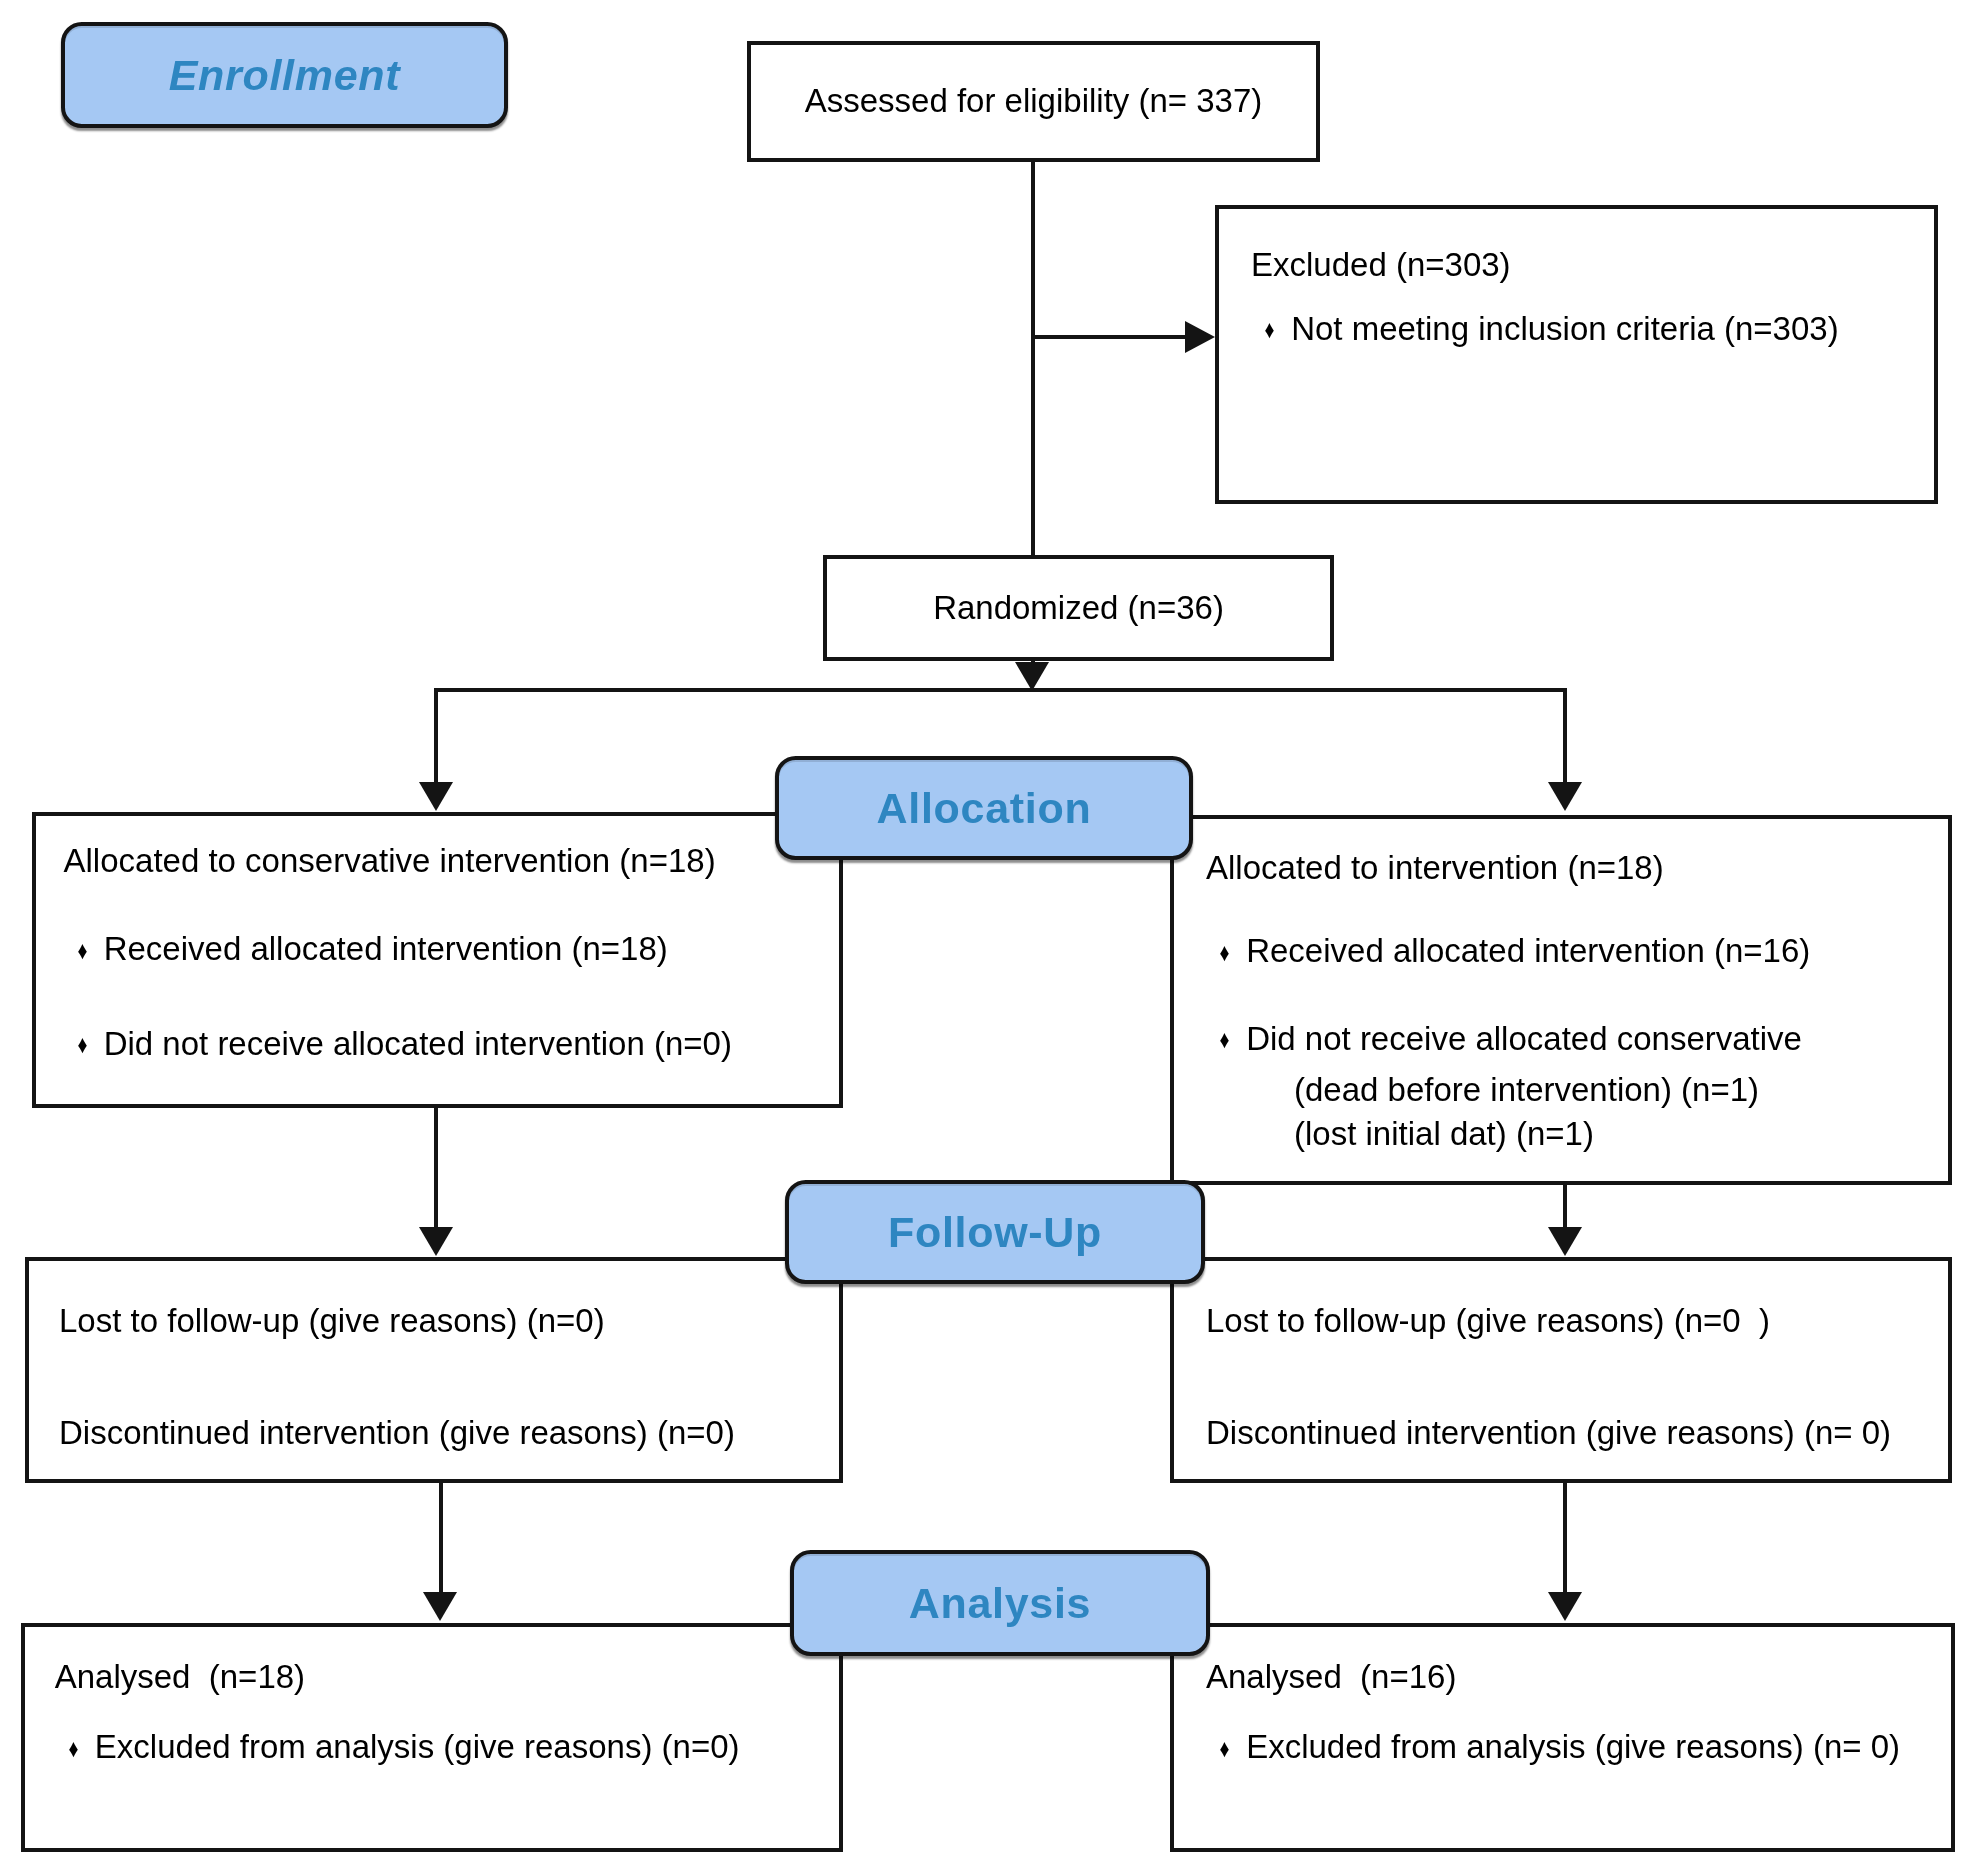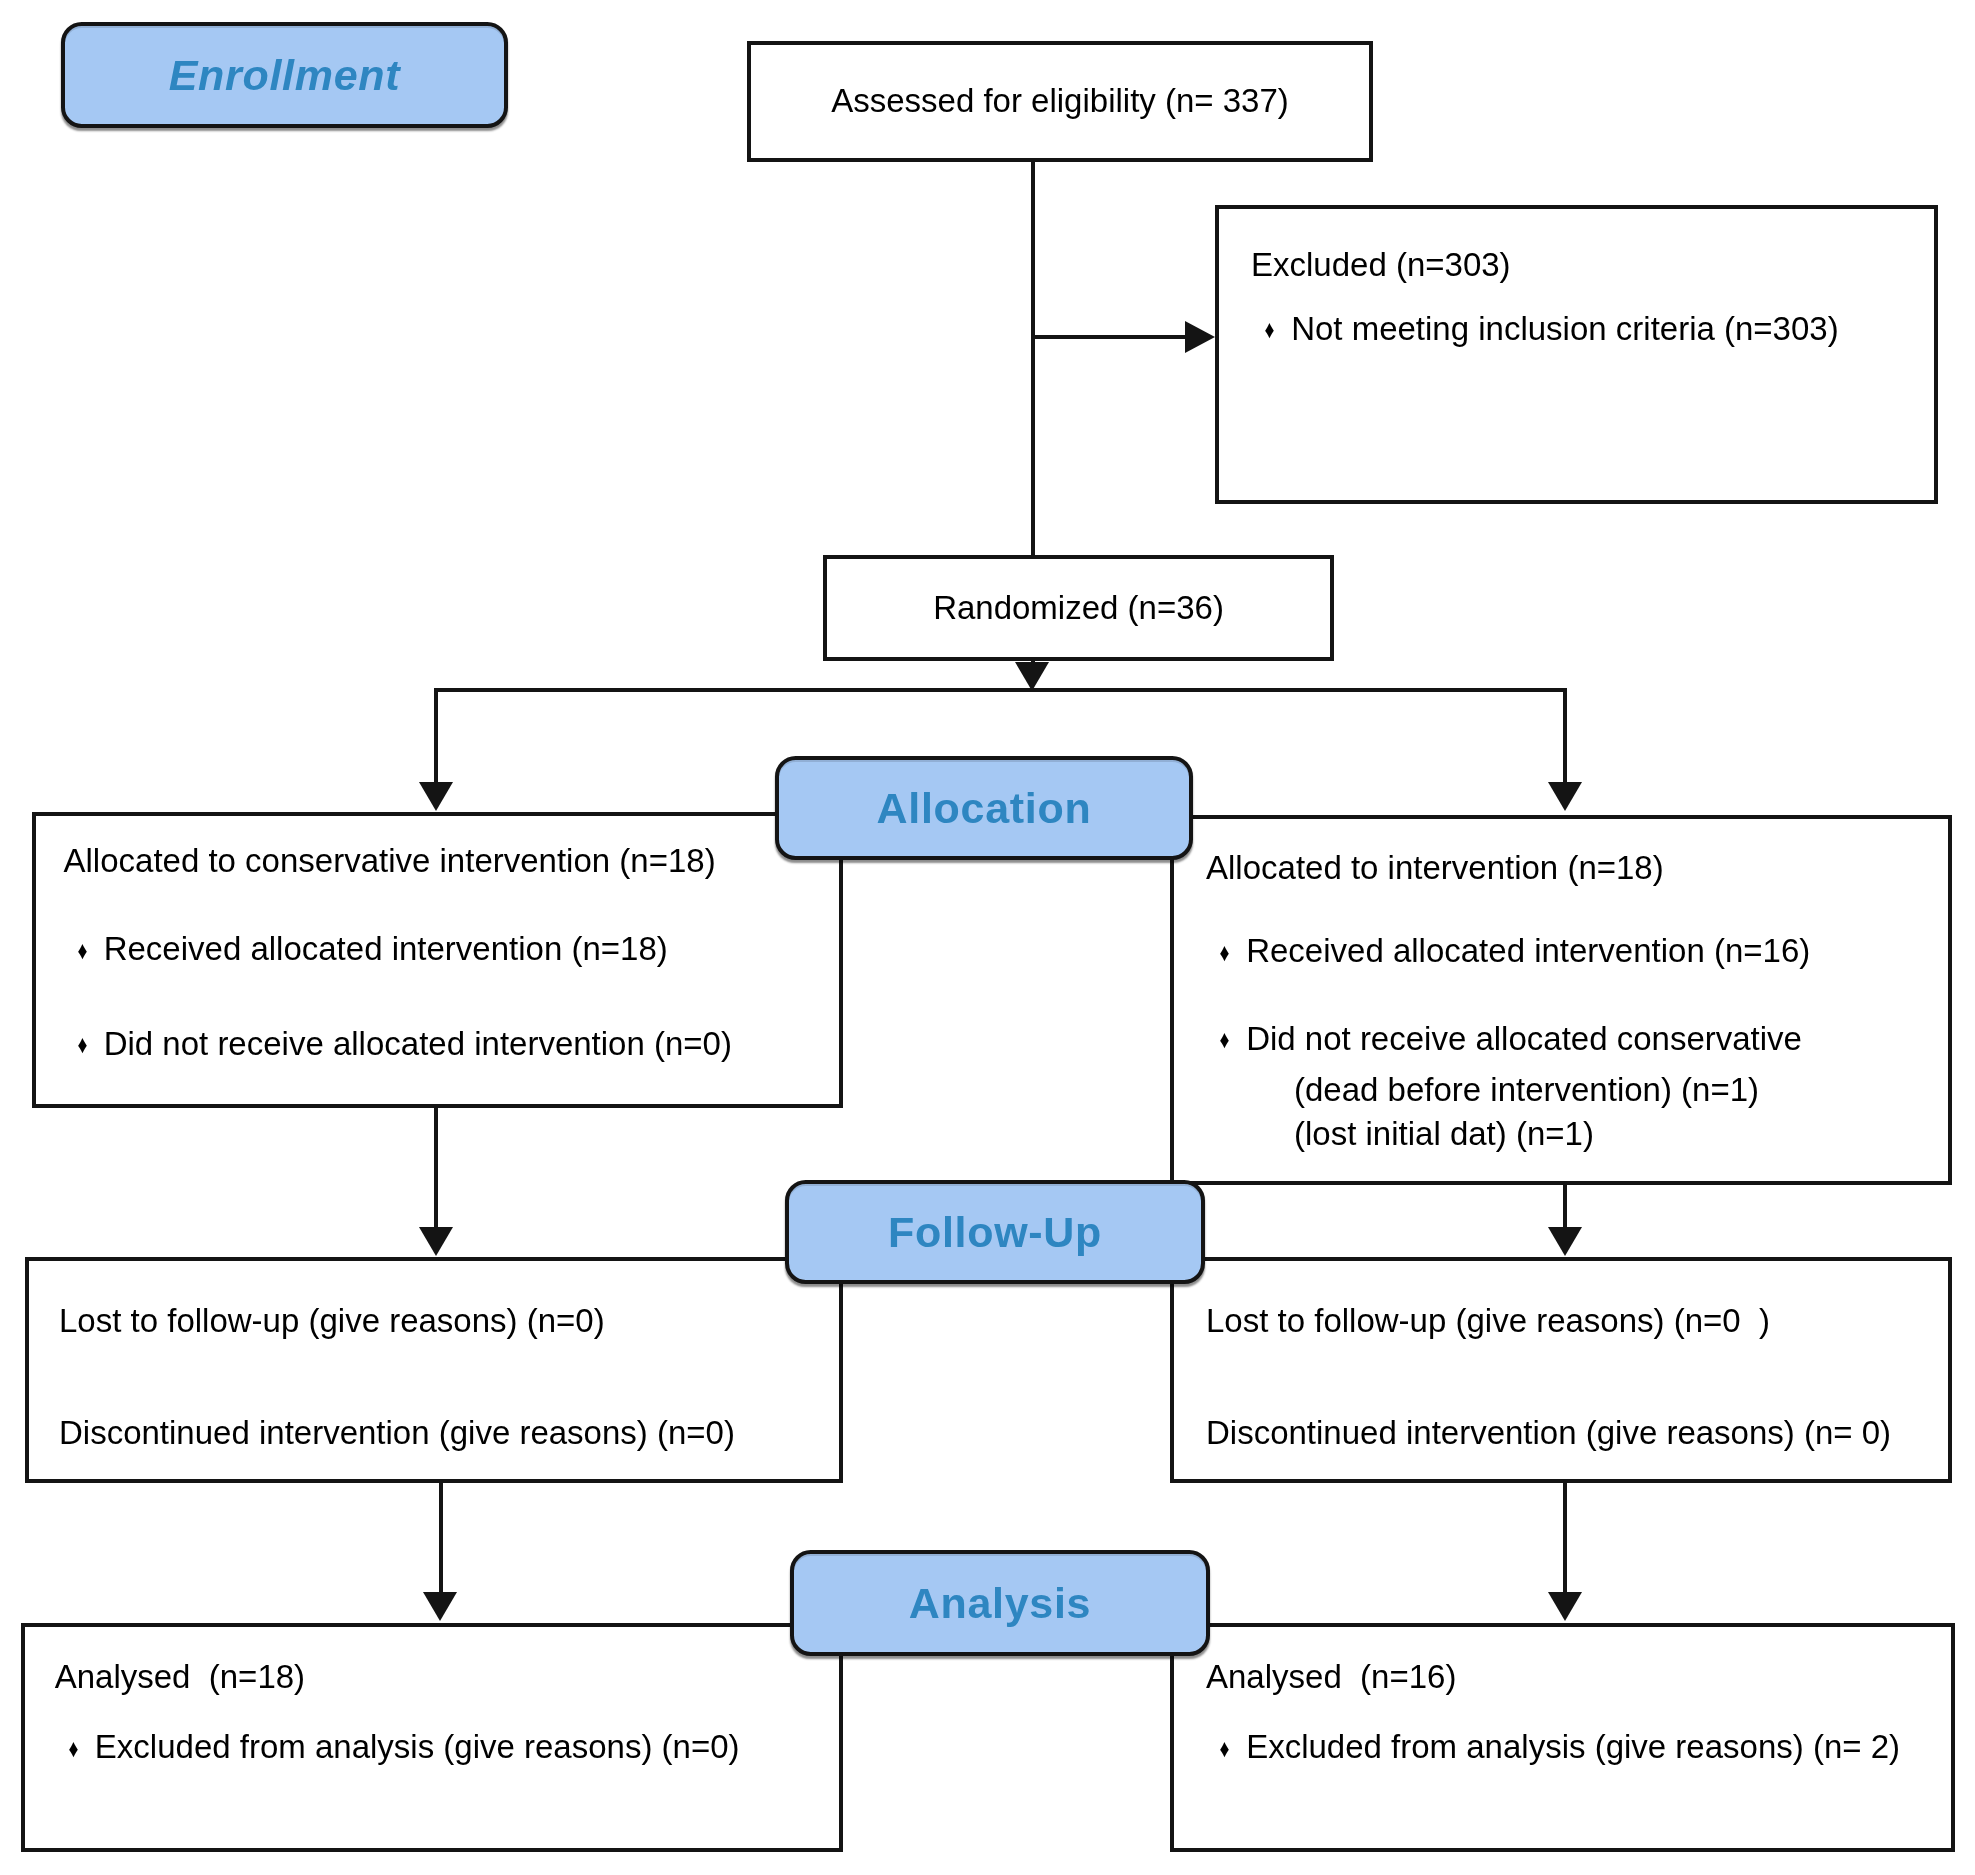--- a/index.html
+++ b/index.html
@@ -39,21 +39,21 @@
     position: absolute;
     background: #ffffff;
     border: 4.1px solid #141414;
     box-sizing: border-box;
     font-size: 33px;
     line-height: 1.22;
     z-index: 2;
   }
   .centered { display: flex; align-items: center; justify-content: center; text-align: center; }
 
-  #box-assessed   { left: 747px; top: 41px;   width: 626px;  height: 121px; }
+  #box-assessed   { left: 747px; top: 41px;   width: 573px;  height: 121px; }
   #box-excluded   { left: 1215px; top: 205px;  width: 723px; height: 299px; padding: 36px 20.7px 0 32px; }
   #box-randomized { left: 823px; top: 555px;  width: 511px;  height: 106px; }
 
   #box-alloc-left  { left: 32px;   top: 812px; width: 811px; height: 296px; padding: 25px 16.5px 0 27.5px; }
   #box-alloc-right { left: 1170px; top: 815px; width: 782px; height: 370px; padding: 29px 16.5px 0 32px; }
 
   #box-fu-left  { left: 25px;   top: 1257px; width: 818px; height: 226px; padding: 40px 4px 0 30px; }
   #box-fu-right { left: 1170px; top: 1257px; width: 782px; height: 226px; padding: 40px 16.5px 0 32px; }
 
   #box-an-left  { left: 20.7px;   top: 1623px; width: 822px; height: 229px; padding: 30px 16.5px 0 30px; }
@@ -211,18 +211,18 @@
     <div class="bullet an-bullet">
       <span class="diamond">♦</span>
       <span>Excluded from analysis (give reasons) (n=0)</span>
     </div>
   </div>
 
   <div class="box" id="box-an-right">
     <div class="tline">Analysed &nbsp;(n=16)</div>
     <div class="bullet an-bullet">
       <span class="diamond">♦</span>
-      <span>Excluded from analysis (give reasons) (n= 2)</span>
+      <span>Excluded from analysis (give reasons) (n= 0)</span>
     </div>
   </div>
 
 </div>
 
 
 </body></html>

